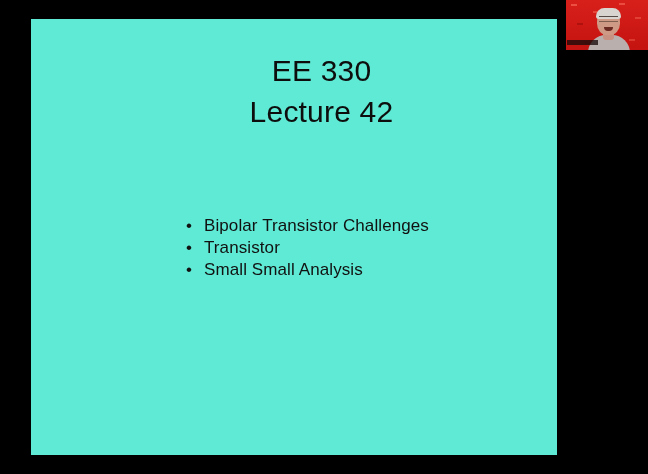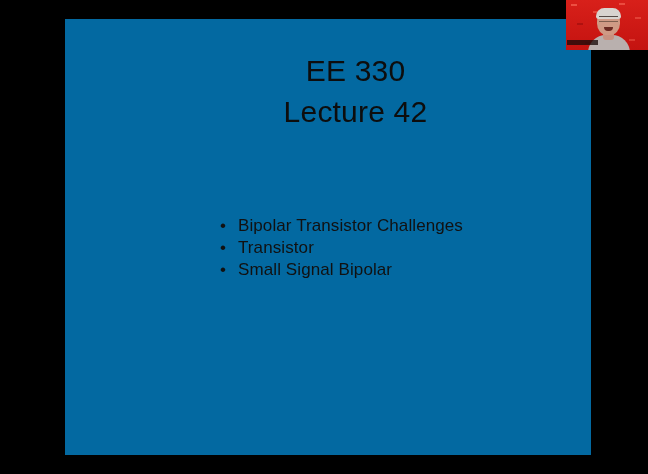--- a/index.html
+++ b/index.html
@@ -22,23 +22,22 @@
     background: #000000;
   }
 
   
   #slide {
     position: absolute;
     left: 31px;
     top: 19px;
     width: 526px;
     height: 436px;
-    background: #0369a1;
+    background: #5eead4;
     overflow: hidden;
-    margin-left: 34px;
   }
 
   #slide-title {
     position: absolute;
     left: 0;
     top: 31px;
     width: 581px;
     text-align: center;
     color: #0a0a0a;
   }
@@ -183,21 +182,21 @@
       <li class="bullet-item">
         <span class="bullet-dot">•</span>
         <span>Bipolar Transistor Challenges</span>
       </li>
       <li class="bullet-item">
         <span class="bullet-dot">•</span>
         <span>Transistor</span>
       </li>
       <li class="bullet-item">
         <span class="bullet-dot">•</span>
-        <span>Small Signal Bipolar</span>
+        <span>Small Small Analysis</span>
       </li>
     </ul>
 
   </div>
 
   <div id="webcam">
     <div id="webcam-backdrop"></div>
     <div id="webcam-person-shoulders"></div>
     <div id="webcam-person-neck"></div>
     <div id="webcam-person-head"></div>

